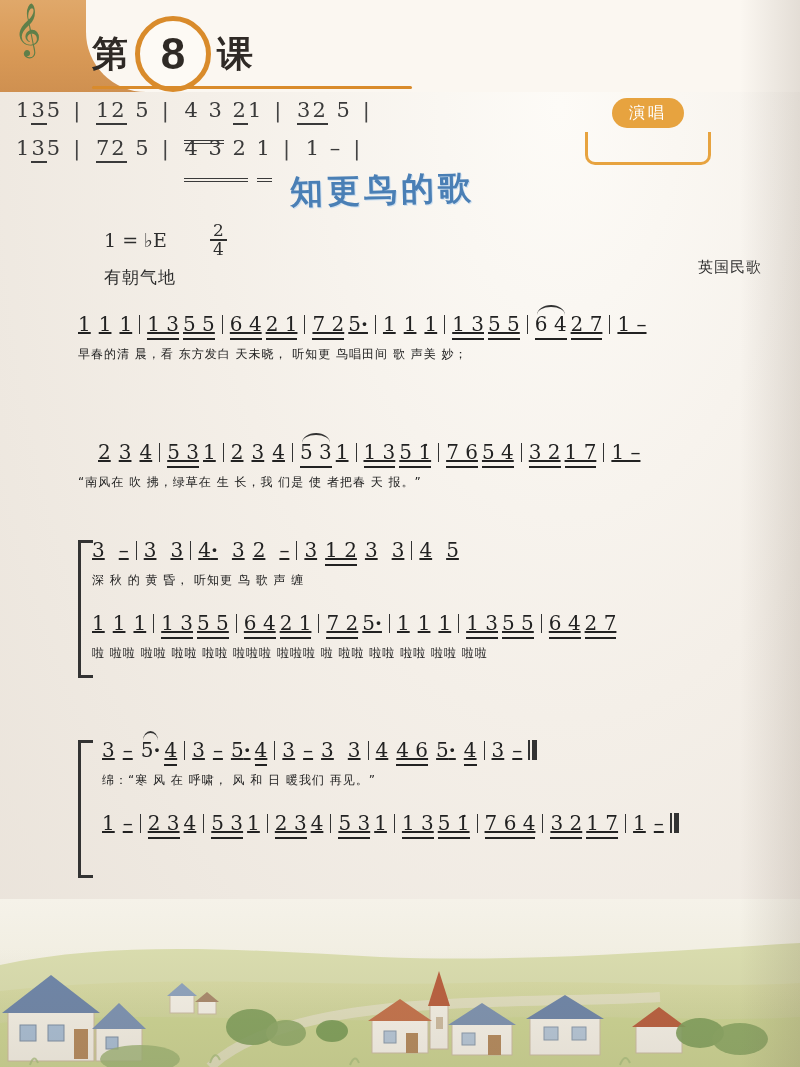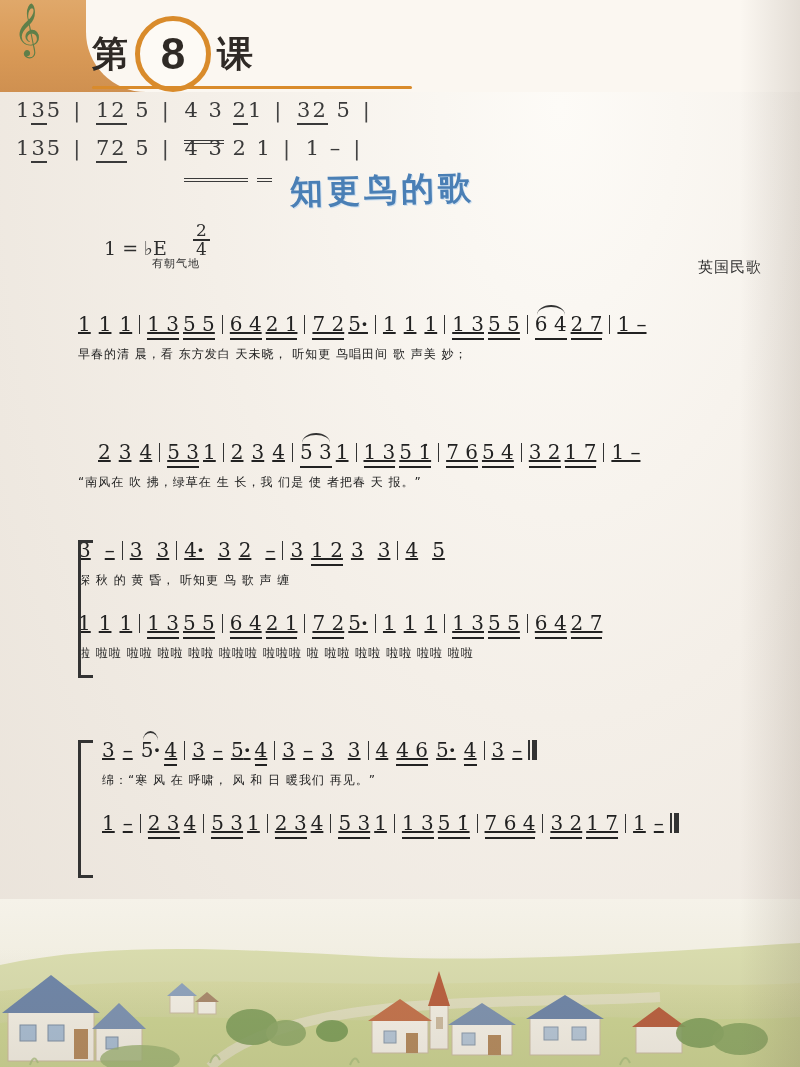--- a/index.html
+++ b/index.html
@@ -159,39 +159,38 @@
   }
 
   
   .keysig {
     position: absolute;
     left: 104px; top: 222px;
     font-family: "DejaVu Serif", serif;
     font-size: 19px;
     color: #2e2e2e;
     display: flex;
-    align-items: flex-end;
-    gap: 26px;
+    align-items: center;
+    gap: 43px;
   }
   .meter {
     display: inline-flex;
     flex-direction: column;
     align-items: center;
     line-height: 1.02;
     font-size: 17px;
   }
   .meter .num { border-bottom: 2px solid #2e2e2e; padding: 0 3px; }
   .tempo-mark {
     position: absolute;
-    left: 104px; top: 256px;
-    font-family: "DejaVu Sans", sans-serif;
-    font-size: 11px;
+    left: 104px; top: 266px;
+    font-family: "DejaVu Sans", sans-serif;
+    font-size: 17px;
     color: #2e2e2e;
     letter-spacing: 1px;
-    margin-left: 48px;
   }
   .composer {
     position: absolute;
     right: 38px; top: 258px;
     font-family: "DejaVu Sans", sans-serif;
     font-size: 15px;
     color: #2e2e2e;
     letter-spacing: 1px;
   }
 
@@ -269,20 +268,24 @@
     <div class="header-white"></div>
     <div class="clef">𝄞</div>
     <div class="lesson-badge">
       <span class="lesson-word">第</span>
       <span class="lesson-circle">8</span>
       <span class="lesson-word">课</span>
     </div>
     <div class="header-underline"></div>
   </div>
 
+  <div class="sing-tag">
+    <div class="sing-pill">演唱</div>
+    <div class="sing-bracket"></div>
+  </div>
 
   <div class="hand-notes">
     <div class="hand-line">
       <span class="grp">1<span class="und">3</span>5</span><span class="bar">|</span>
       <span class="grp"><span class="und">1</span><span class="und">2</span> 5</span><span class="bar">|</span>
       <span class="grp"><span class="und2">4&nbsp;3</span> <span class="und">2</span>1</span><span class="bar">|</span>
       <span class="grp"><span class="und">3</span><span class="und">2</span> 5</span><span class="bar">|</span>
     </div>
     <div class="hand-line">
       <span class="grp">1<span class="und">3</span>5</span><span class="bar">|</span>
@@ -312,21 +315,21 @@
   </div>
 
   <div class="system" style="top:422px;">
     <span style="display:inline-block;width:14px;"></span>
     <div class="row-notes">
       <span style="display:inline-block;width:20px;"></span>2<span class="sp8"></span>3<span class="sp8"></span>4<span class="bl"></span><span class="beam">5&nbsp;3</span><span class="sp4"></span>1<span class="bl"></span>2<span class="sp8"></span>3<span class="sp8"></span>4<span class="bl"></span><span class="slur"><span class="beam">5&nbsp;3</span></span><span class="sp4"></span>1<span class="bl"></span><span class="beam">1&nbsp;3</span><span class="sp4"></span><span class="beam">5&nbsp;1̇</span><span class="bl"></span><span class="beam">7&nbsp;6</span><span class="sp4"></span><span class="beam">5&nbsp;4</span><span class="bl"></span><span class="beam">3&nbsp;2</span><span class="sp4"></span><span class="beam">1&nbsp;7</span><span class="bl"></span>1&nbsp;–
     </div>
     <div class="row-lyrics">“南风在 吹 拂，绿草在 生 长，我 们是 使 者把春 天 报。”</div>
   </div>
 
-  <div class="system" style="top:538px; ">
+  <div class="system" style="top:538px; padding-left:14px;">
     <div style="position:absolute;left:0;top:2px;width:12px;height:132px;border-left:3px solid #333;border-top:3px solid #333;border-bottom:3px solid #333;"></div>
 
     <div class="row-notes">
       3<span class="sp14"></span>–<span class="bl"></span>3<span class="sp14"></span>3<span class="bl"></span>4<span class="dot"></span><span class="sp14"></span>3<span class="sp8"></span>2<span class="sp14"></span>–<span class="bl"></span>3<span class="sp8"></span><span class="beam">1&nbsp;2</span><span class="sp8"></span>3<span class="sp14"></span>3<span class="bl"></span>4<span class="sp14"></span>5
     </div>
     <div class="row-lyrics">深     秋 的 黄     昏，    听知更 鸟 歌 声 缠</div>
 
     <div class="row-notes" style="margin-top:22px;">
       1<span class="sp8"></span>1<span class="sp8"></span>1<span class="bl"></span><span class="beam">1&nbsp;3</span><span class="sp4"></span><span class="beam">5&nbsp;5</span><span class="bl"></span><span class="beam">6&nbsp;4</span><span class="sp4"></span><span class="beam">2&nbsp;1</span><span class="bl"></span><span class="beam">7&nbsp;2</span><span class="sp4"></span>5<span class="dot"></span><span class="bl"></span>1<span class="sp8"></span>1<span class="sp8"></span>1<span class="bl"></span><span class="beam">1&nbsp;3</span><span class="sp4"></span><span class="beam">5&nbsp;5</span><span class="bl"></span><span class="beam">6&nbsp;4</span><span class="sp4"></span><span class="beam">2&nbsp;7</span>
     </div>

